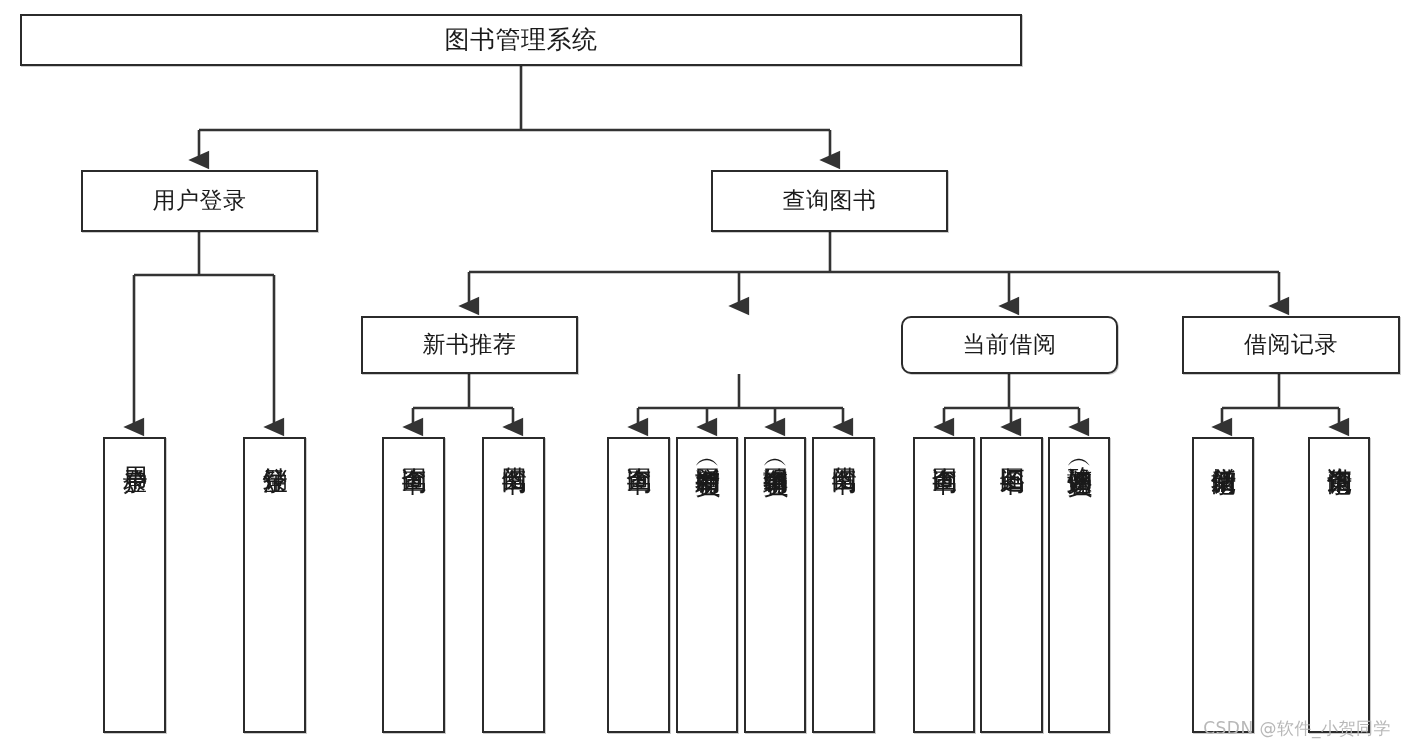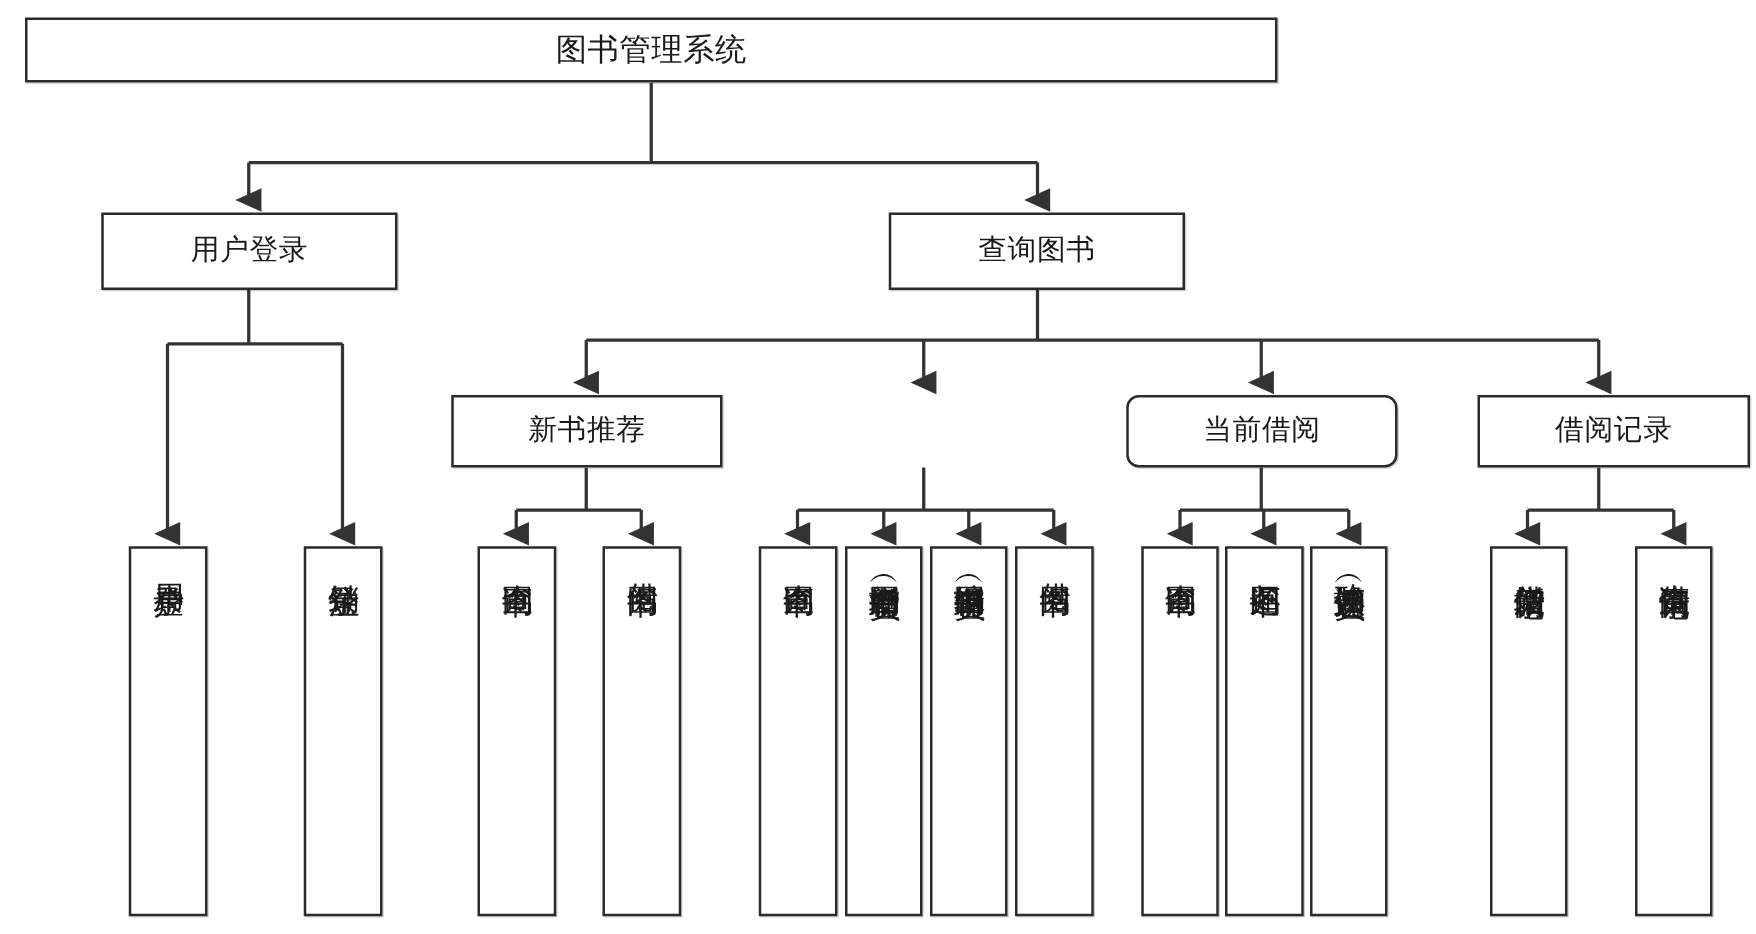--- a/index.html
+++ b/index.html
@@ -185,13 +185,14 @@
     <span class="node-label">确认归还（管理员）</span>
   </div>
 
   <div class="node vertical" style="left:1192px; top:437px; width:62px; height:296px;">
     <span class="node-label">新增借阅记录</span>
   </div>
   <div class="node vertical" style="left:1308px; top:437px; width:62px; height:296px;">
     <span class="node-label">查询借阅记录</span>
   </div>
 
+  <div class="watermark">CSDN @软件_小贺同学</div>
 </div>
 
 </body></html>

